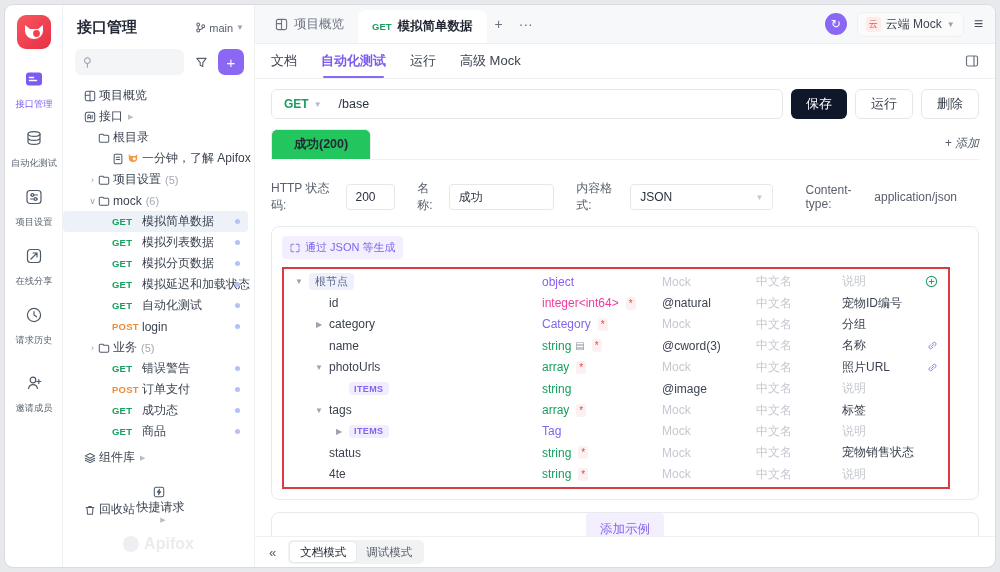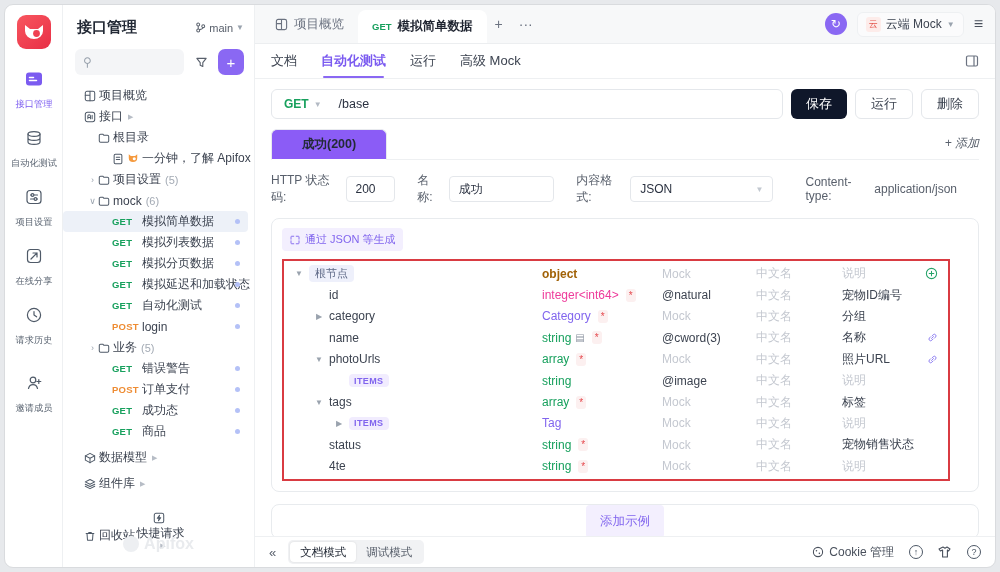--- a/index.html
+++ b/index.html
@@ -68,44 +68,44 @@
   .url-box{flex:1;display:flex;align-items:center;height:30px;border:1px solid #e4e7eb;border-radius:6px;box-sizing:border-box;background:#fff;}
   .method-sel{display:flex;align-items:center;gap:5px;padding:0 9px 0 12px;cursor:pointer;}
   .method-sel .m{color:#17a05d;font-weight:700;font-size:12px;}
   .method-sel .chev{font-size:8px;color:#b3bac4;}
   .url-text{font-size:12.5px;color:#2a3140;padding-left:8px;text-align:center;}
   .btn{height:30px;border-radius:6px;font-size:13px;display:flex;align-items:center;justify-content:center;padding:0 15px;cursor:pointer;box-sizing:border-box;}
   .btn.primary{background:#0f172a;color:#fff;}
   .btn.ghost{background:#fff;border:1px solid #e4e7eb;color:#3c4350;}
 
   .resp-tabs{margin-top:10px;display:flex;align-items:flex-end;border-bottom:1px solid #eef0f2;}
-  .resp-tab{border:1px solid #e8eaee;border-bottom:1px solid #fff;margin-bottom:-1px;border-radius:6px 6px 0 0;background:#8b5cf6;
-            padding:6px 30px;font-size:12.5px;font-weight:700;color:#232a36;cursor:pointer;}
+  .resp-tab{border:1px solid #e8eaee;border-bottom:1px solid #fff;margin-bottom:-1px;border-radius:6px 6px 0 0;background:#22c55e;
+            padding:6px 22px;font-size:12.5px;font-weight:700;color:#232a36;cursor:pointer;}
   .resp-add{margin-left:auto;font-size:12px;color:#59606c;padding-bottom:7px;cursor:pointer;font-style:italic;}
 
-  .fields-row{display:flex;align-items:center;margin-top:12px;font-size:12px;color:#59606c;}
+  .fields-row{display:flex;align-items:center;margin-top:20px;font-size:12px;color:#59606c;}
   .fields-row .fld{display:flex;align-items:center;gap:6px;margin-right:22px;}
   .tin{height:26px;border:1px solid #e4e7eb;border-radius:4px;display:flex;align-items:center;padding:0 9px;color:#2a3140;box-sizing:border-box;background:#fff;}
   .tin.sel{justify-content:space-between;cursor:pointer;}
   .tin .chev{font-size:8px;color:#c2c8d0;}
   .ct-val{color:#59606c;}
 
   .schema-card{margin-top:12px;border:1px solid #e8ebee;border-radius:8px;padding:9px 10px 10px;}
   .gen-chip{display:inline-flex;align-items:center;gap:5px;background:#f3effe;color:#8165ee;font-size:11px;border-radius:4px;padding:4px 8px;cursor:pointer;}
   .red-box{margin-top:8px;margin-right:18px;border:2px solid #d93b42;background:#fff;padding:2px 0;}
   .srow{position:relative;height:21.4px;font-size:12px;color:#3c4350;}
   .c-name{position:absolute;top:0;height:100%;display:flex;align-items:center;gap:5px;}
   .c-name .caret{width:10px;font-size:8px;color:#9aa3ae;text-align:center;}
   .c-type{position:absolute;left:258px;top:0;height:100%;display:flex;align-items:center;gap:4px;}
   .c-mock{position:absolute;left:378px;top:0;height:100%;display:flex;align-items:center;}
   .c-cn{position:absolute;left:472px;top:0;height:100%;display:flex;align-items:center;}
   .c-desc{position:absolute;left:558px;top:0;height:100%;display:flex;align-items:center;}
   .c-right{position:absolute;right:10px;top:0;height:100%;display:flex;align-items:center;cursor:pointer;}
   .ph{color:#c4c8d0;}
-  .t-blue{color:#a16207;font-weight:bold;}.t-pink{color:#ee3b9b;}.t-purple{color:#8165ee;}.t-green{color:#17a05d;}
+  .t-blue{color:#8b5cf6;}.t-pink{color:#ee3b9b;}.t-purple{color:#8165ee;}.t-green{color:#17a05d;}
   .req{color:#e5484d;background:#fcf0f0;border-radius:3px;font-size:10px;line-height:13px;padding:0 3px;margin-left:3px;}
   .tmini{color:#8b93a0;font-size:10px;}
   .nchip{background:#eef0fb;color:#5d6886;font-size:11px;padding:1px 6px;border-radius:4px;}
   .ichip{background:#f1ecfe;color:#8165ee;font-size:9px;font-weight:700;letter-spacing:.4px;padding:1.5px 5px;border-radius:4px;}
 
   .example-card{margin-top:12px;border:1px solid #e8ebee;border-radius:8px;height:82px;display:flex;align-items:center;justify-content:center;}
   .add-example{background:#f3effe;color:#8165ee;font-size:12.5px;border-radius:4px;padding:8px 14px;cursor:pointer;}
 
   .statusbar{height:30px;border-top:1px solid #eef0f2;display:flex;align-items:center;padding:0 14px;font-size:12px;color:#49505c;}
   .collapse{font-size:13px;color:#59606c;margin-right:12px;cursor:pointer;}
@@ -336,31 +336,20 @@
         <div class="titem" style="padding-left: 38px;">
           <span class="caret"></span>
           <span class="method m-get">GET</span>
           <span>商品</span>
           <span class="dot"></span>
         </div>
         <div class="titem section" style="padding-left: 10px;">
           <span class="caret"></span>
           <span class="ticon">
             <svg width="12" height="12" viewBox="0 0 14 14">
-              <path d="M7 1.6 12.4 4.5v5L7 12.4 1.6 9.5v-5Z" stroke="#4f5a68" stroke-width="1.2" fill="none" stroke-linecap="round" stroke-linejoin="round"></path>
-              <path d="M1.6 4.5 7 7.3l5.4-2.8M7 7.3v5.1" stroke="#4f5a68" stroke-width="1.2" fill="none" stroke-linecap="round" stroke-linejoin="round"></path>
-            </svg>
-          </span>
-          <span>数据模型</span>
-          <span class="after-caret">▶</span>
-        </div>
-        <div class="titem section" style="padding-left: 10px;">
-          <span class="caret"></span>
-          <span class="ticon">
-            <svg width="12" height="12" viewBox="0 0 14 14">
               <path d="M7 1.8 12.5 4.5 7 7.2 1.5 4.5Z" stroke="#4f5a68" stroke-width="1.2" fill="none" stroke-linecap="round" stroke-linejoin="round"></path>
               <path d="M1.5 7.2 7 9.9l5.5-2.7M1.5 9.7 7 12.4l5.5-2.7" stroke="#4f5a68" stroke-width="1.2" fill="none" stroke-linecap="round" stroke-linejoin="round"></path>
             </svg>
           </span>
           <span>组件库</span>
           <span class="after-caret">▶</span>
         </div>
         <div class="titem section" style="padding-left: 10px; flex-direction: column;">
           <span class="caret"></span>
           <span class="ticon">
@@ -630,31 +619,16 @@
       </div>
 
     </div>
 
     <div class="statusbar">
       <span class="collapse">«</span>
       <div class="seg">
         <span class="mode on">文档模式</span>
         <span class="mode">调试模式</span>
       </div>
-      <div class="sb-right">
-        <span class="cookie">
-          <svg width="12" height="12" viewBox="0 0 14 14">
-              <circle cx="7" cy="7" r="5.4" fill="none" stroke="#49505c" stroke-width="1.2"></circle>
-              <circle cx="5.2" cy="5.6" r=".9" fill="#49505c"></circle>
-              <circle cx="8.6" cy="8.6" r=".9" fill="#49505c"></circle>
-            </svg>
-          <span>Cookie 管理</span>
-        </span>
-        <span class="circ">↑</span>
-        <svg width="14" height="14" viewBox="0 0 14 14">
-            <path d="M5 2 7 3.2 9 2l3 2-1.4 2L9.4 5v7H4.6V5L2.4 6 1 4Z" fill="none" stroke="#49505c" stroke-width="1.1" stroke-linejoin="round"></path>
-          </svg>
-        <span class="circ">?</span>
-      </div>
     </div>
 
   </div>
 </div>
 
 </body></html>

